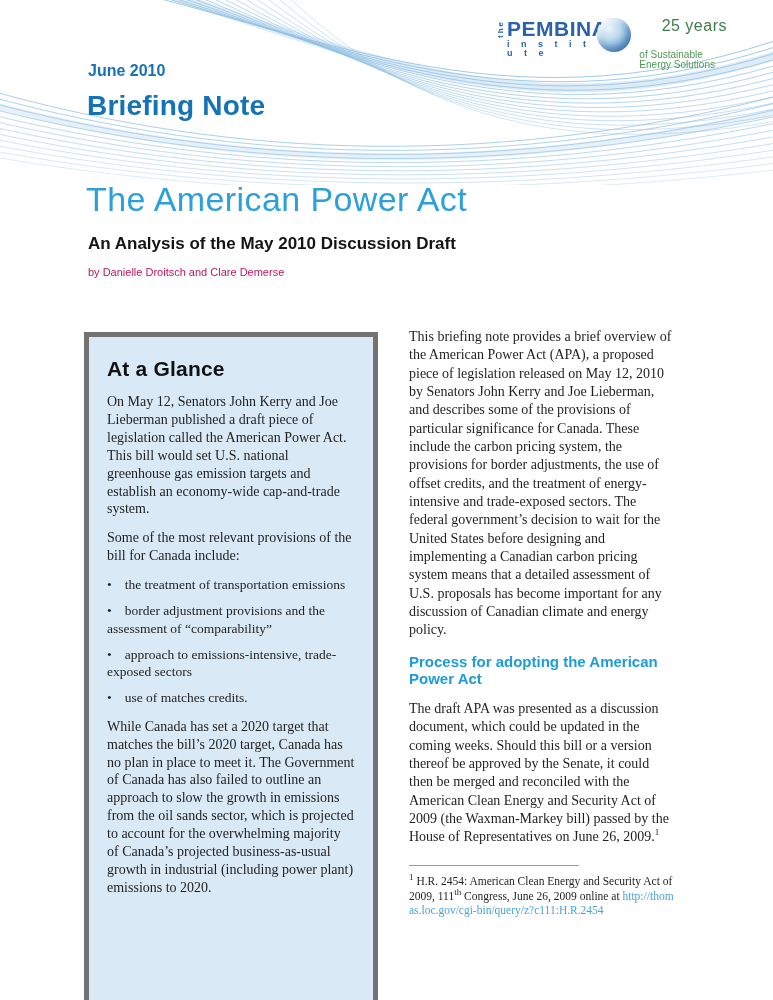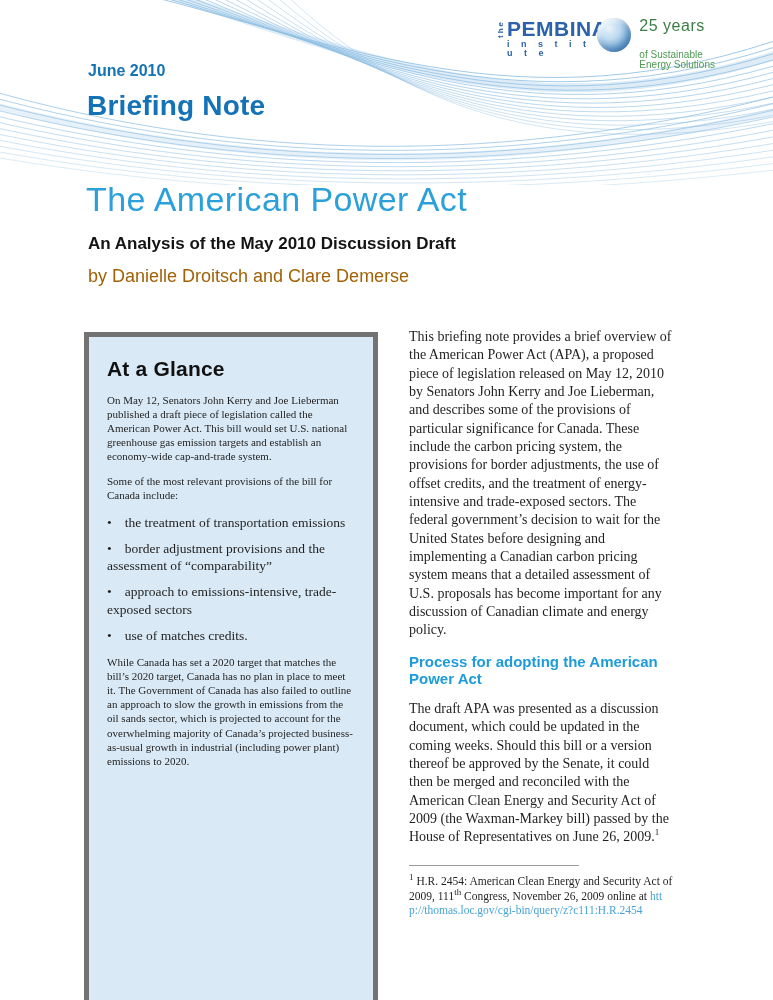--- a/index.html
+++ b/index.html
@@ -20,40 +20,40 @@
   .logo-word{line-height:1;}
   .logo-pembina{font-size:21px;font-weight:bold;color:#2b62ab;letter-spacing:.5px;font-family:"Liberation Sans",sans-serif;}
   .logo-institute{font-size:9px;font-weight:bold;color:#2b62ab;letter-spacing:4.5px;margin-top:1px;}
   .globe{
     width:34px;height:34px;border-radius:50%;margin-left:-10px;margin-top:0;
     background:radial-gradient(circle at 35% 30%, #eaf4fb 0%, #bcd9ee 35%, #6fa8d6 70%, #3f7cb5 100%);
     box-shadow:inset -3px -4px 6px rgba(30,80,140,.45), inset 2px 3px 4px rgba(255,255,255,.8);
     flex:none;
   }
   .logo-right{margin-left:8px;line-height:1;}
-  .logo-years{font-size:16px;color:#3c7e45;letter-spacing:.5px;}
+  .logo-years{font-size:16px;color:#3c7e45;letter-spacing:.5px;text-align:right;}
   .logo-years-sub{font-size:10px;color:#4e9a51;margin-top:16px;}
   
   .date{position:absolute;left:88px;top:62px;font-size:16px;font-weight:bold;color:#1472b7;}
   .doc-type{position:absolute;left:87px;top:90px;font-size:28px;font-weight:bold;color:#1472b7;letter-spacing:.2px;}
   .title{position:absolute;left:86px;top:180px;font-size:34px;font-weight:400;color:#2ca0da;letter-spacing:.4px;}
   .subtitle{position:absolute;left:88px;top:234px;font-size:17px;font-weight:bold;color:#141414;}
-  .byline{position:absolute;left:88px;top:266px;font-size:18px;font-weight:400;color:#a16207;}
+  .byline{position:absolute;left:88px;top:266px;font-size:11px;font-weight:400;color:#be185d;}
   
   .glance{
     position:absolute;left:84px;top:332px;width:294px;height:704px;
     box-sizing:border-box;background:#d9e9f5;border:5px solid #737373;
     padding:14px 18px;overflow:hidden;
   }
   .glance h2{
     margin:6px 0 12px 0;font-size:21px;font-weight:bold;color:#111;
     font-family:"Liberation Sans",sans-serif;letter-spacing:.2px;
   }
   .serif{font-family:"Liberation Serif",serif;color:#1f1f1f;}
-  .glance p{margin:0 0 11px 0;font-size:11px;line-height:1.28;}
+  .glance p{margin:0 0 11px 0;font-size:14px;line-height:1.28;}
   .glance ul{margin:0 0 11px 0;padding:0;list-style:none;}
   .glance li{font-size:13.5px;line-height:1.28;margin:0 0 9px 0;}
   .glance li::before{content:"\2022";margin-right:13px;}
   
   .main-col{position:absolute;left:409px;top:328px;width:265px;}
   .main-col p{margin:0 0 13px 0;font-size:14px;line-height:1.31;}
   .section-heading{
     margin:10px 0 12px 0;font-size:15px;line-height:1.18;font-weight:bold;
     color:#1e9cd8;font-family:"Liberation Sans",sans-serif;
   }
@@ -132,15 +132,15 @@
   </ul>
   <p class="serif">While Canada has set a 2020 target that matches the bill’s 2020 target, Canada has no plan in place to meet it. The Government of Canada has also failed to outline an approach to slow the growth in emissions from the oil sands sector, which is projected to account for the overwhelming majority of Canada’s projected business-as-usual growth in industrial (including power plant) emissions to 2020.</p>
 </div>
 
 <div class="main-col">
   <p class="serif">This briefing note provides a brief overview of the American Power Act (APA), a proposed piece of legislation released on May 12, 2010 by Senators John Kerry and Joe Lieberman, and describes some of the provisions of particular significance for Canada. These include the carbon pricing system, the provisions for border adjustments, the use of offset credits, and the treatment of energy-intensive and trade-exposed sectors. The federal government’s decision to wait for the United States before designing and implementing a Canadian carbon pricing system means that a detailed assessment of U.S. proposals has become important for any discussion of Canadian climate and energy policy.</p>
   <h3 class="section-heading">Process for adopting the American Power Act</h3>
   <p class="serif"><span>The draft APA was presented as a discussion document, which could be updated in the coming weeks. Should this bill or a version thereof be approved by the Senate, it could then be merged and reconciled with the American Clean Energy and Security Act of 2009 (the Waxman-Markey bill) passed by the House of Representatives on June 26, 2009.</span><sup>1</sup></p>
   <hr class="footnote-rule">
   <div class="footnote serif">
-    <sup>1</sup><span> H.R. 2454: American Clean Energy and Security Act of 2009, 111</span><sup>th</sup><span> Congress, November 26, 2009 online at </span><a href="#">http://thomas.loc.gov/cgi-bin/query/z?c111:H.R.2454</a>
+    <sup>1</sup><span> H.R. 2454: American Clean Energy and Security Act of 2009, 111</span><sup>th</sup><span> Congress, June 26, 2009 online at </span><a href="#">http://thomas.loc.gov/cgi-bin/query/z?c111:H.R.2454</a>
   </div>
 </div>
 
 </body></html>

